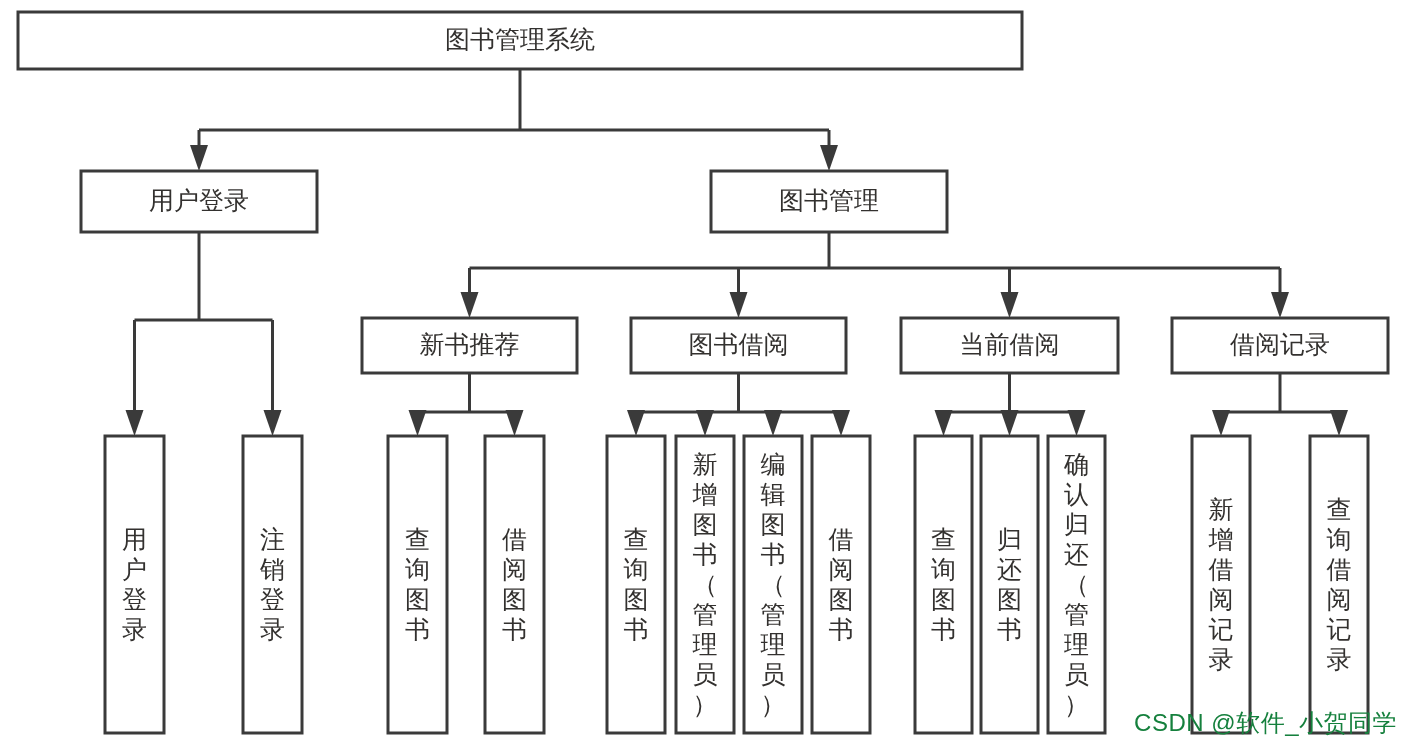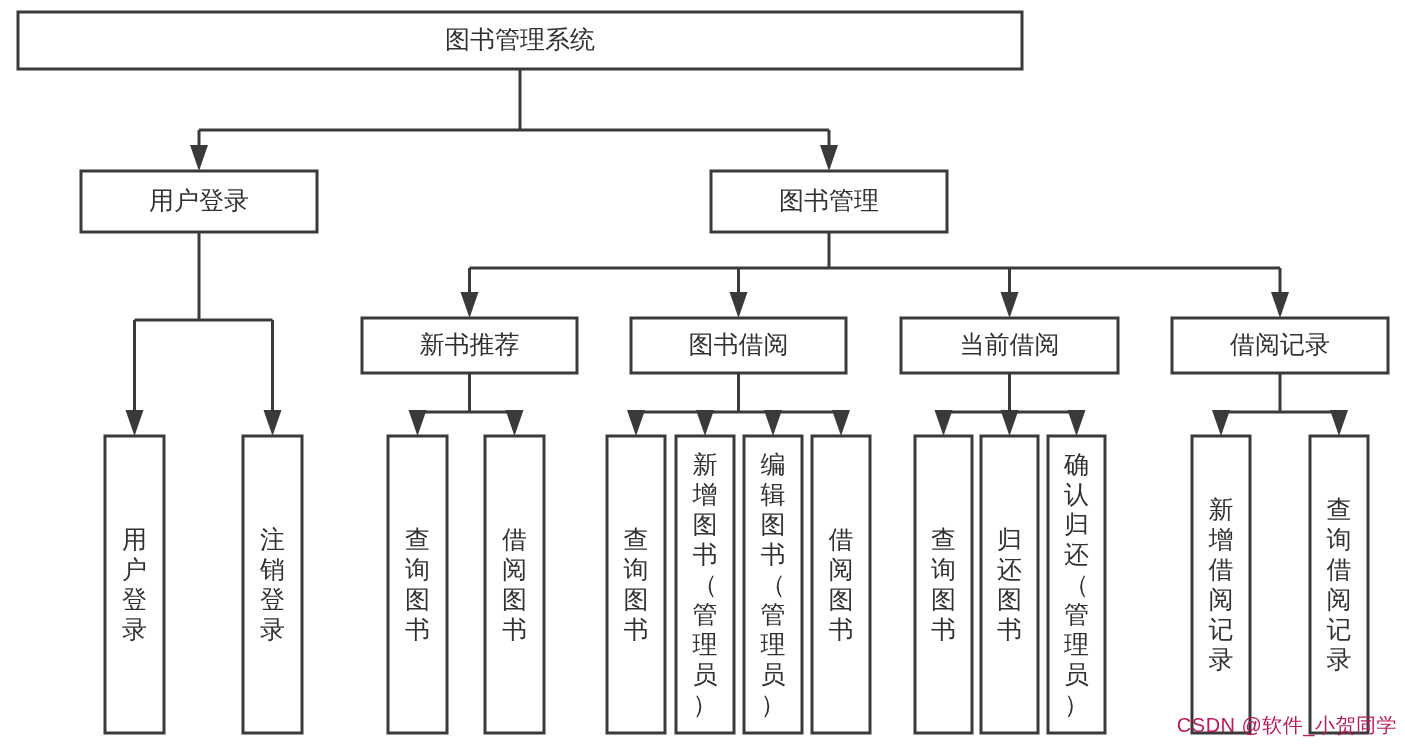--- a/index.html
+++ b/index.html
@@ -50,22 +50,22 @@
     font-family: "Liberation Sans", "DejaVu Sans", sans-serif;
     font-size: 25px;
     fill: #33312f;
     text-anchor: middle;
   }
   .watermark {
     position: absolute;
     right: 8px;
     bottom: 8px;
     font-family: "Liberation Sans", "DejaVu Sans", sans-serif;
-    font-size: 20px;
-    color: #be185d;
+    font-size: 24px;
+    color: #15803d;
     letter-spacing: 0.5px;
     white-space: nowrap;
     pointer-events: none;
   }
 </style>
 </head>
 <body>
 
 <div id="diagram-root">
 

